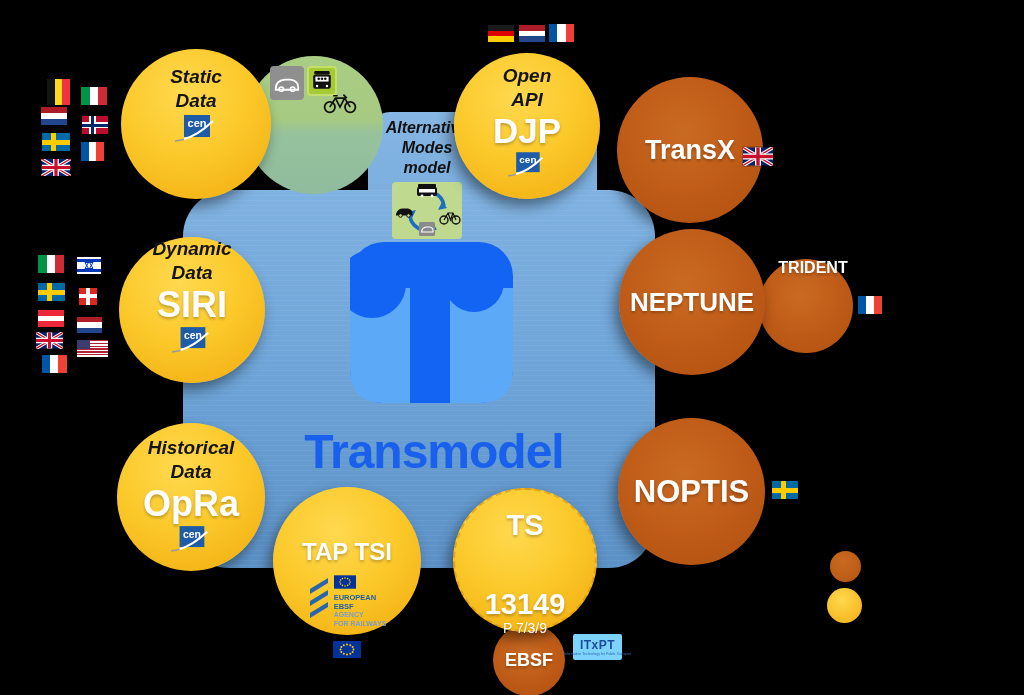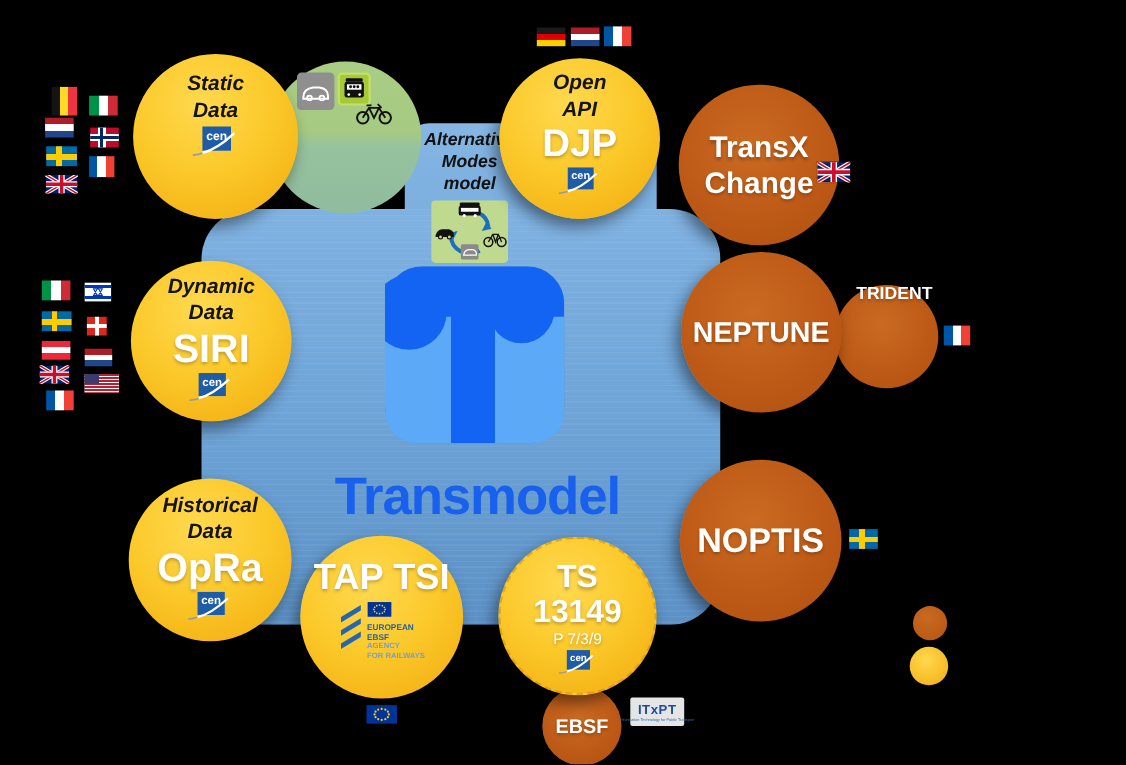--- a/index.html
+++ b/index.html
@@ -59,21 +59,21 @@
 
   
   .cen-svg{display:block;}
 
   
   .era{display:flex;gap:4px;align-items:flex-start;margin-top:6px;}
   .era-t1{font-size:7.5px;font-weight:700;color:#1F5FA8;line-height:9px;text-align:left;}
   .era-t2{font-size:7px;font-weight:700;color:#7C9CC4;line-height:8.5px;text-align:left;}
 
   
-  .itxpt{left:573px;top:634px;width:49px;height:26px;background:#e5e5e5;border-radius:2px;
+  .itxpt{left:573px;top:634px;width:49px;height:26px;background:#7dd3fc;border-radius:2px;
     display:flex;flex-direction:column;align-items:center;justify-content:center;}
   .itxpt-main{font-weight:700;font-size:12px;line-height:13px;color:#1B4B9B;letter-spacing:.5px;}
   .itxpt-cap{font-size:3.5px;line-height:4px;color:#2B6CB0;white-space:nowrap;}
 
   .dot{border-radius:50%;}
 </style>
 </head>
 <body>
 
 <div id="stage">
@@ -148,32 +148,32 @@
     <div class="tag">Data</div>
     <svg class="cen-svg" width="42" height="30" viewBox="0 0 42 30">
       <path d="M0 28 Q5 27.6 10 26" stroke="#9a9a9a" stroke-width="1.6" fill="none"></path>
       <rect x="9" y="2" width="26" height="22" fill="#1E5CA8"></rect>
       <text x="22" y="14" font-size="11" font-weight="bold" fill="#fff" text-anchor="middle" font-family="Liberation Sans, sans-serif">cen</text>
       <path d="M9 26 Q22 23 38 8" stroke="#fff" stroke-width="2.2" fill="none"></path>
     </svg>
   </div>
 
   <div class="abs circle c-yellow" style="left:119px;top:237px;width:146px;height:146px;">
-    <div class="tag" style="margin-top:12px;">Dynamic</div>
+    <div class="tag" style="margin-top:0;">Dynamic</div>
     <div class="tag">Data</div>
     <div class="cname" style="font-size:36px;line-height:40px;">SIRI</div>
     <svg class="cen-svg" width="40" height="29" viewBox="0 0 42 30">
       <path d="M0 28 Q5 27.6 10 26" stroke="#9a9a9a" stroke-width="1.6" fill="none"></path>
       <rect x="9" y="2" width="26" height="22" fill="#1E5CA8"></rect>
       <text x="22" y="14" font-size="11" font-weight="bold" fill="#fff" text-anchor="middle" font-family="Liberation Sans, sans-serif">cen</text>
       <path d="M9 26 Q22 23 38 8" stroke="#fff" stroke-width="2.2" fill="none"></path>
     </svg>
   </div>
 
-  <div class="abs circle c-yellow" style="left:117px;top:435px;width:148px;height:148px;">
+  <div class="abs circle c-yellow" style="left:117px;top:423px;width:148px;height:148px;">
     <div class="tag" style="margin-top:13px;">Historical</div>
     <div class="tag">Data</div>
     <div class="cname" style="font-size:36px;line-height:40px;">OpRa</div>
     <svg class="cen-svg" width="40" height="29" viewBox="0 0 42 30">
       <path d="M0 28 Q5 27.6 10 26" stroke="#9a9a9a" stroke-width="1.6" fill="none"></path>
       <rect x="9" y="2" width="26" height="22" fill="#1E5CA8"></rect>
       <text x="22" y="14" font-size="11" font-weight="bold" fill="#fff" text-anchor="middle" font-family="Liberation Sans, sans-serif">cen</text>
       <path d="M9 26 Q22 23 38 8" stroke="#fff" stroke-width="2.2" fill="none"></path>
     </svg>
   </div>
@@ -184,21 +184,21 @@
     <div class="cname" style="font-size:35px;line-height:38px;">DJP</div>
     <svg class="cen-svg" width="38" height="28" viewBox="0 0 42 30">
       <path d="M0 28 Q5 27.6 10 26" stroke="#9a9a9a" stroke-width="1.6" fill="none"></path>
       <rect x="9" y="2" width="26" height="22" fill="#1E5CA8"></rect>
       <text x="22" y="14" font-size="11" font-weight="bold" fill="#fff" text-anchor="middle" font-family="Liberation Sans, sans-serif">cen</text>
       <path d="M9 26 Q22 23 38 8" stroke="#fff" stroke-width="2.2" fill="none"></path>
     </svg>
   </div>
 
   <div class="abs circle c-yellow" style="left:273px;top:487px;width:148px;height:148px;">
-    <div class="cname" style="font-size:33px;line-height:34px;margin-top:20px;text-align:center;">TAP TSI</div>
+    <div class="cname" style="font-size:24px;line-height:34px;margin-top:48px;text-align:center;">TAP TSI</div>
     <div class="era">
       <svg width="22" height="45" viewBox="0 0 22 45">
         <path d="M2 14 L20 3 L20 8 L2 19 Z" fill="#2766AE"></path>
         <path d="M2 26 L20 15 L20 20 L2 31 Z" fill="#2766AE"></path>
         <path d="M2 38 L20 27 L20 32 L2 43 Z" fill="#2766AE"></path>
       </svg>
       <div style="text-align:left;">
         <svg width="22" height="14" viewBox="0 0 28 17">
           <rect width="28" height="17" fill="#039"></rect>
           <g fill="#FC0">
@@ -241,33 +241,32 @@
         <circle cx="19.6" cy="6" r="1"></circle>
       </g>
   </svg>
 
   <div class="abs circle c-orange" style="left:493px;top:624px;width:72px;height:72px;justify-content:center;">
     <div class="cname" style="font-size:18px;">EBSF</div>
   </div>
 
   <div class="abs circle c-yellow" style="left:453px;top:488px;width:144px;height:144px;border:2px dashed rgba(205,140,10,.55);box-sizing:border-box;">
     <div class="cname" style="font-size:29px;line-height:31px;margin-top:20px;">TS</div>
-    <div class="cname" style="font-size:29px;line-height:31px;">13149</div>
+    <div class="cname" style="font-size:29px;line-height:31px;margin-top:48px;">13149</div>
     <div class="cname" style="font-size:14px;line-height:17px;font-weight:400;">P 7/3/9</div>
     <svg class="cen-svg" width="34" height="25" viewBox="0 0 42 30">
       <path d="M0 28 Q5 27.6 10 26" stroke="#9a9a9a" stroke-width="1.6" fill="none"></path>
       <rect x="9" y="2" width="26" height="22" fill="#1E5CA8"></rect>
       <text x="22" y="14" font-size="11" font-weight="bold" fill="#fff" text-anchor="middle" font-family="Liberation Sans, sans-serif">cen</text>
       <path d="M9 26 Q22 23 38 8" stroke="#fff" stroke-width="2.2" fill="none"></path>
     </svg>
   </div>
 
   <div class="abs circle c-orange" style="left:617px;top:77px;width:146px;height:146px;justify-content:center;">
     <div class="cname" style="font-size:27px;line-height:32px;">TransX</div>
-    <div class="cname" style="font-size:27px;line-height:32px;">Change</div>
   </div>
 
   <div class="abs circle c-orange" style="left:759px;top:259px;width:94px;height:94px;justify-content:flex-start;">
     <div class="cname" style="font-size:16px;margin-left:14px;">TRIDENT</div>
   </div>
 
   <div class="abs circle c-orange" style="left:619px;top:229px;width:146px;height:146px;justify-content:center;">
     <div class="cname" style="font-size:26px;">NEPTUNE</div>
   </div>
 

